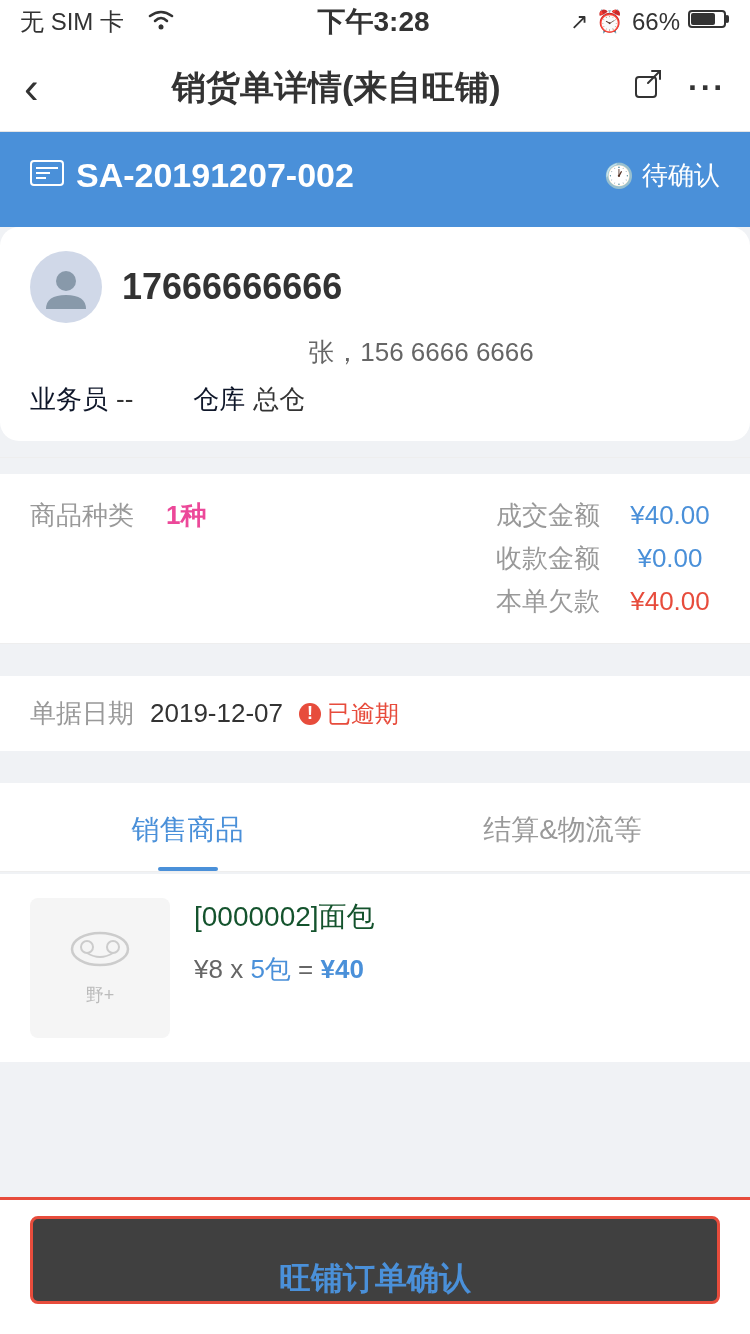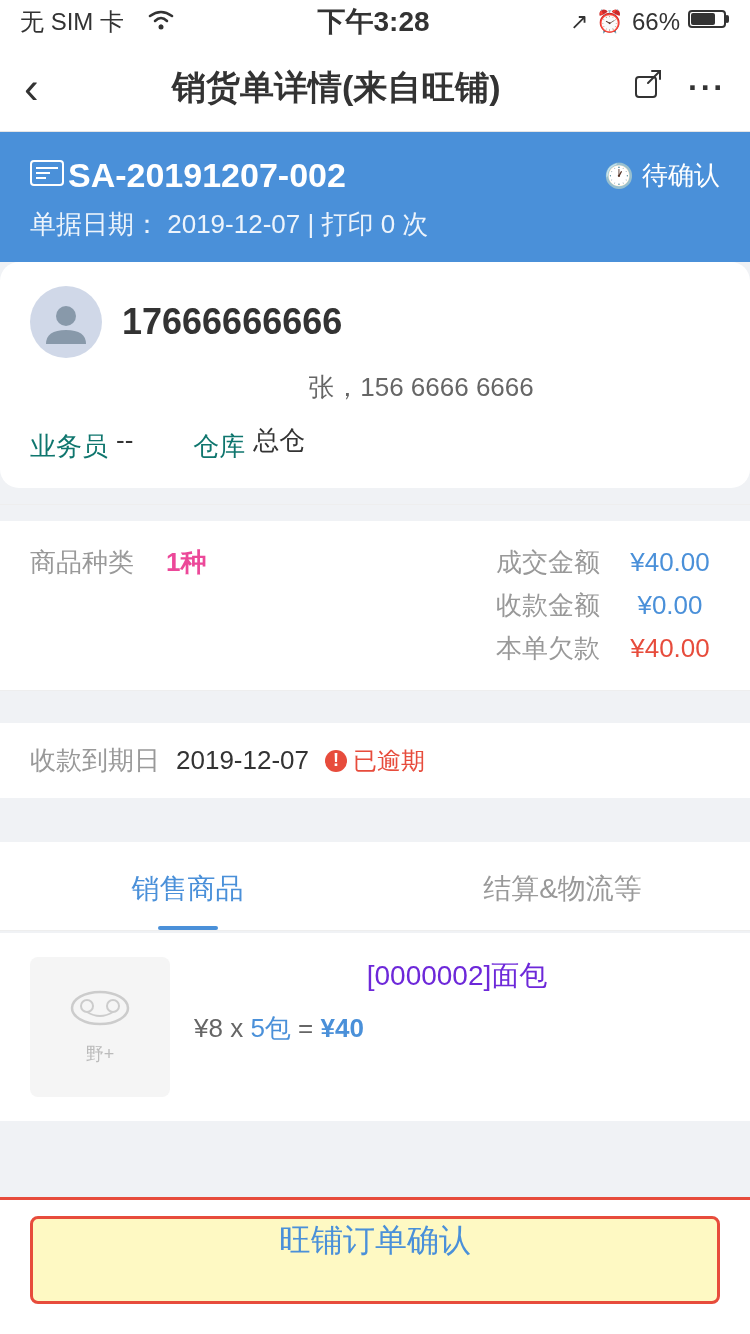--- a/index.html
+++ b/index.html
@@ -124,21 +124,21 @@
       text-align: center;
     }
     .customer-meta {
       display: flex;
       gap: 60px;
       padding-left: 0;
       font-size: 26px;
       color: #666;
     }
     .meta-item { display: flex; gap: 8px; align-items: center; }
-    .meta-label { color: #0f766e; margin-top: 12px; }
+    .meta-label { color: #0f172a; }
     .meta-value { color: #333; }
     .divider {
       height: 1px;
       background: #eee;
       margin: 0;
     }
 
     
     .stats-section {
       background: #fff;
@@ -198,21 +198,21 @@
       align-items: center;
       justify-content: center;
       color: #fff;
       font-size: 18px;
       font-weight: 700;
     }
 
     
     .tabs-section {
       background: #fff;
-      margin-top: 28px;
+      margin-top: 16px;
       display: flex;
       border-bottom: 1px solid #eee;
     }
     .tab {
       flex: 1;
       text-align: center;
       padding: 28px 0 22px;
       font-size: 28px;
       color: #999;
       cursor: pointer;
@@ -247,24 +247,23 @@
       background: #f5f5f5;
       border-radius: 8px;
       display: flex;
       align-items: center;
       justify-content: center;
       flex-shrink: 0;
     }
     .product-info { flex: 1; }
     .product-name {
       font-size: 28px;
-      color: #6d28d9;
+      color: #14532d;
       font-weight: 500;
       margin-bottom: 16px;
-      text-align: center;
     }
     .product-price {
       font-size: 26px;
       color: #666;
     }
     .price-highlight {
       color: #4A90D9;
       font-weight: 600;
     }
     .price-qty {
@@ -277,29 +276,29 @@
       bottom: 0;
       left: 0;
       width: 750px;
       background: #fff;
       padding: 16px 30px 30px;
       border-top: 3px solid #e74c3c;
     }
     .confirm-btn {
       width: 100%;
       height: 88px;
-      background: #fef9c3;
+      background: #404040;
       border: 3px solid #e74c3c;
       border-radius: 8px;
       font-size: 32px;
       color: #4A90D9;
-      font-weight: 400;
+      font-weight: 700;
       cursor: pointer;
       display: flex;
-      align-items: flex-start;
+      align-items: flex-end;
       justify-content: center;
     }
 
     
     .gray-sep {
       height: 16px;
       background: #f0f2f5;
     }
   </style>
 </head>
@@ -342,41 +341,36 @@
         <path d="M18 2 L26 2 L26 10" stroke="#333" stroke-width="2" stroke-linecap="round"></path>
         <path d="M26 2 L14 14" stroke="#333" stroke-width="2" stroke-linecap="round"></path>
       </svg>
     </span>
     <span class="nav-icon" style="font-size:32px; font-weight:600; letter-spacing:2px;">···</span>
   </div>
 </div>
 
 <div class="order-header">
   <div class="order-id-row">
-    <div style="display:flex; align-items:center; gap:4px;">
+    <div style="display:flex; align-items:center; gap:12px;">
       <span style="color:#fff; font-size:30px;">
         <svg width="34" height="26" viewBox="0 0 34 26" fill="none">
           <rect x="1" y="1" width="32" height="24" rx="3" stroke="white" stroke-width="2" fill="none"></rect>
           <path d="M6 8 L28 8" stroke="white" stroke-width="2"></path>
           <path d="M6 13 L20 13" stroke="white" stroke-width="2"></path>
           <path d="M6 18 L16 18" stroke="white" stroke-width="2"></path>
         </svg>
       </span>
       <span class="order-id">SA-20191207-002</span>
     </div>
     <div class="order-status">
       <span style="font-size:24px;">🕐</span>
       <span>待确认</span>
     </div>
   </div>
-  <div class="order-date">
-    <span>单据日期：</span>
-    <span>2019-12-07</span>
-    <span>| 打印 0 次</span>
-  </div>
 </div>
 
 <div class="customer-section">
   <div class="customer-row">
     <div class="avatar">
       <svg width="44" height="44" viewBox="0 0 44 44" fill="none">
         <circle cx="22" cy="16" r="10" fill="#8899aa"></circle>
         <path d="M2 44 Q2 30 22 30 Q42 30 42 44" fill="#8899aa"></path>
       </svg>
     </div>
@@ -416,21 +410,21 @@
       <span class="amount-label">本单欠款</span>
       <span class="amount-value red">¥40.00</span>
     </div>
   </div>
 </div>
 
 <div class="divider"></div>
 <div class="gray-sep"></div>
 
 <div class="due-section">
-  <span class="due-label">收款到期日</span>
+  <span class="due-label">单据日期</span>
   <span class="due-date">2019-12-07</span>
   <div class="overdue-badge">
     <span class="overdue-dot">!</span>
     <span>已逾期</span>
   </div>
 </div>
 
 <div class="gray-sep"></div>
 
 <div class="tabs-section">

